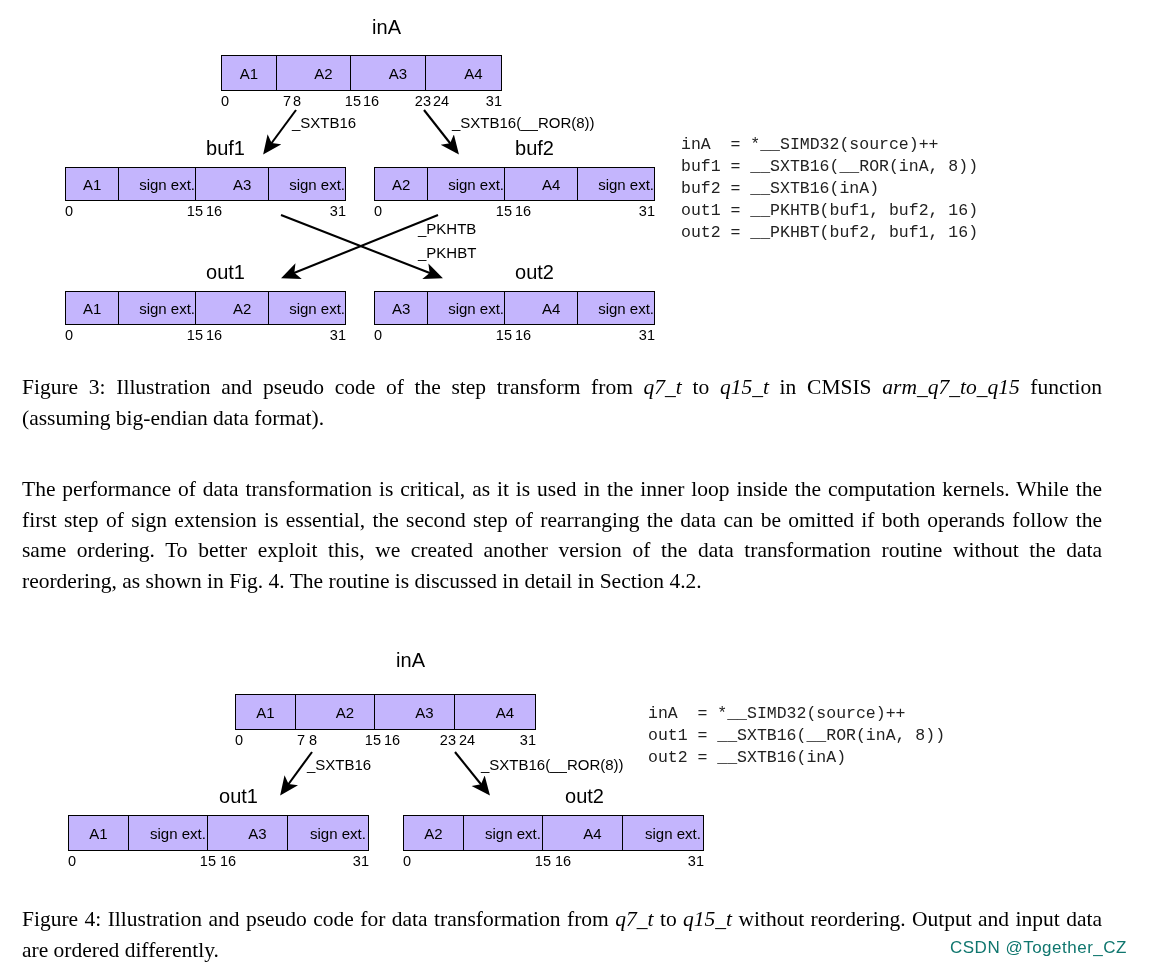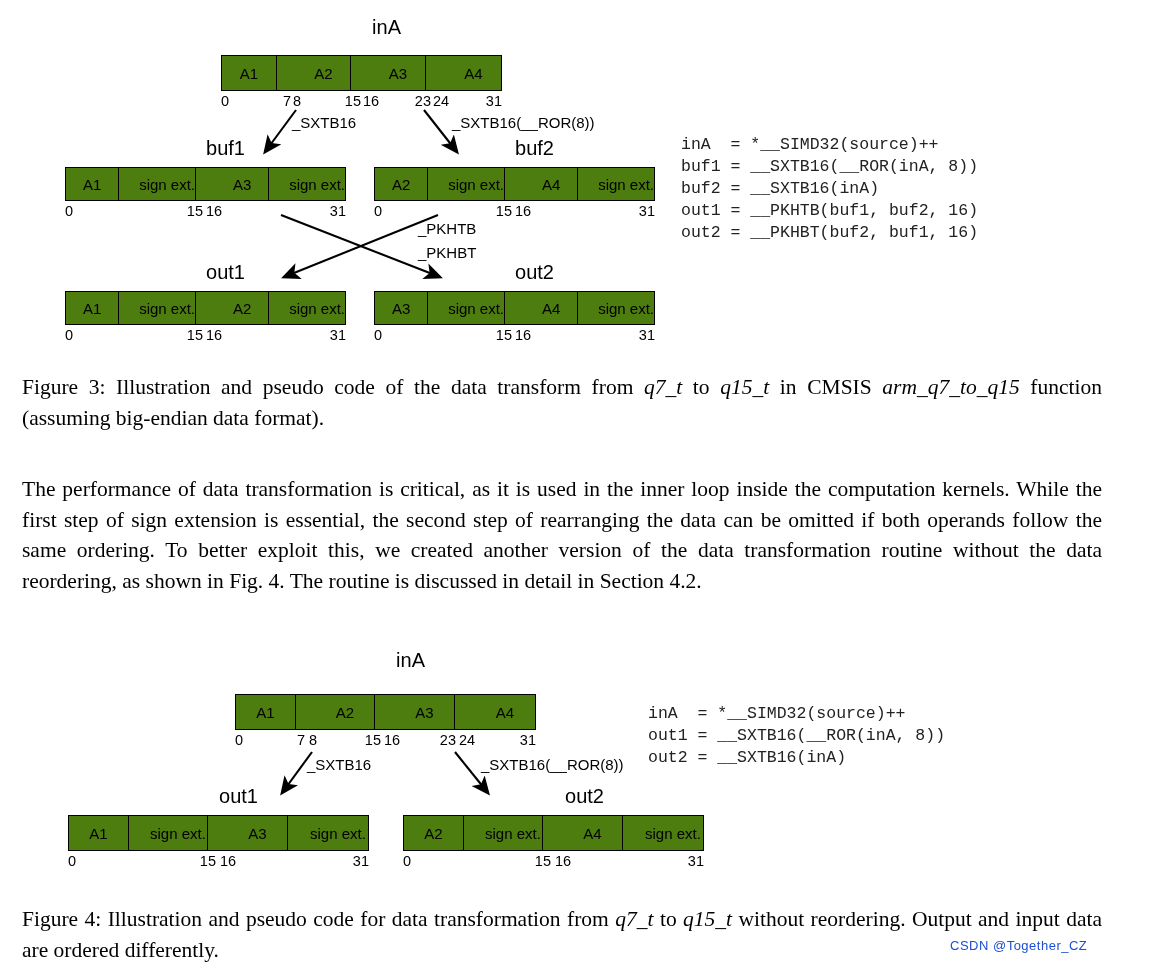--- a/index.html
+++ b/index.html
@@ -23,21 +23,21 @@
     width: 1154px;
     height: 969px;
   }
 
   
   .bitbox {
     position: absolute;
     display: flex;
     box-sizing: border-box;
     border: 1.4px solid #000;
-    background: #4d7c0f;
+    background: #c4b5fd;
     gap: 20px;
   }
   .bitbox .cell {
     box-sizing: border-box;
     border-right: 1.4px solid #000;
     display: flex;
     align-items: center;
     justify-content: center;
     font-family: "Liberation Sans", sans-serif;
     font-size: 15px;
@@ -111,22 +111,22 @@
   }
   .caption .mi, .para .mi {
     font-style: italic;
     font-family: "Liberation Serif", serif;
   }
 
   
   .watermark {
     position: absolute;
     font-family: "Liberation Sans", sans-serif;
-    font-size: 13px;
-    color: #1d4ed8;
+    font-size: 17px;
+    color: #0f766e;
     white-space: nowrap;
     letter-spacing: 0.5px;
   }
 </style>
 </head>
 <body>
 
 <div class="page">
 
   <div class="fieldname" style="left:321px; top:17px; width:80px;">inA</div>
@@ -227,21 +227,21 @@
     <span class="r">31</span>
   </div>
 
   <div class="code" style="left:681px; top:134px;">inA  = *__SIMD32(source)++
 buf1 = __SXTB16(__ROR(inA, 8))
 buf2 = __SXTB16(inA)
 out1 = __PKHTB(buf1, buf2, 16)
 out2 = __PKHBT(buf2, buf1, 16)</div>
 
   <div class="caption" style="left:22px; top:372px; width:1080px;">
-    <span>Figure 3:  Illustration and pseudo code of the data transform from </span><span class="mi">q7_t</span><span> to </span><span class="mi">q15_t</span><span> in CMSIS </span><span class="mi">arm_q7_to_q15</span><span> function (assuming big-endian data format).</span>
+    <span>Figure 3:  Illustration and pseudo code of the step transform from </span><span class="mi">q7_t</span><span> to </span><span class="mi">q15_t</span><span> in CMSIS </span><span class="mi">arm_q7_to_q15</span><span> function (assuming big-endian data format).</span>
   </div>
 
   <div class="para" style="left:22px; top:474px; width:1080px;">The performance of data transformation is critical, as it is used in the inner loop inside the computation kernels.  While the first step of sign extension is essential, the second step of rearranging the data can be omitted if both operands follow the same ordering. To better exploit this, we created another version of the data transformation routine without the data reordering, as shown in Fig. 4. The routine is discussed in detail in Section 4.2.</div>
 
   <div class="fieldname" style="left:345px; top:650px; width:80px;">inA</div>
 
   <div class="bitbox" style="left:235px; top:694px; width:301px; height:36px;">
     <div class="cell" style="width:75px;">A1</div>
     <div class="cell" style="width:75px;">A2</div>
     <div class="cell" style="width:75px;">A3</div>

